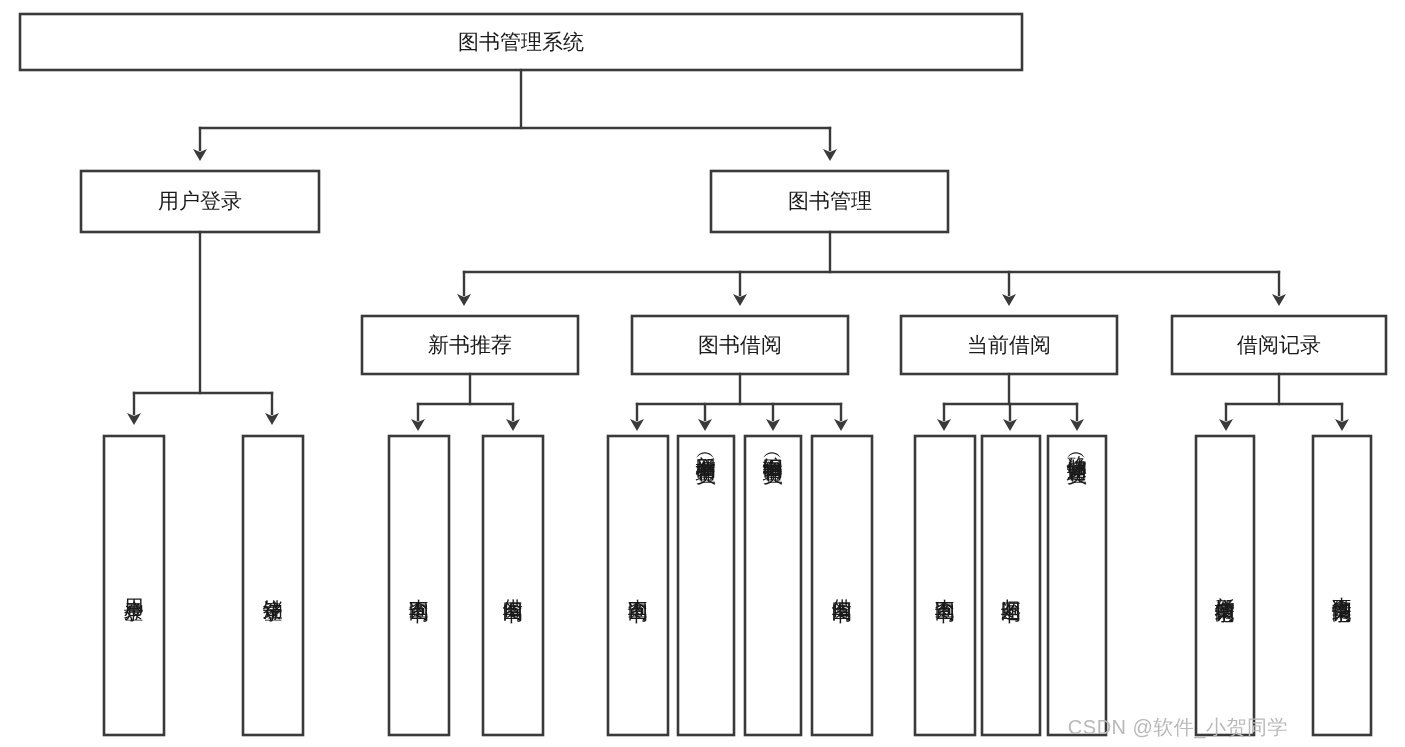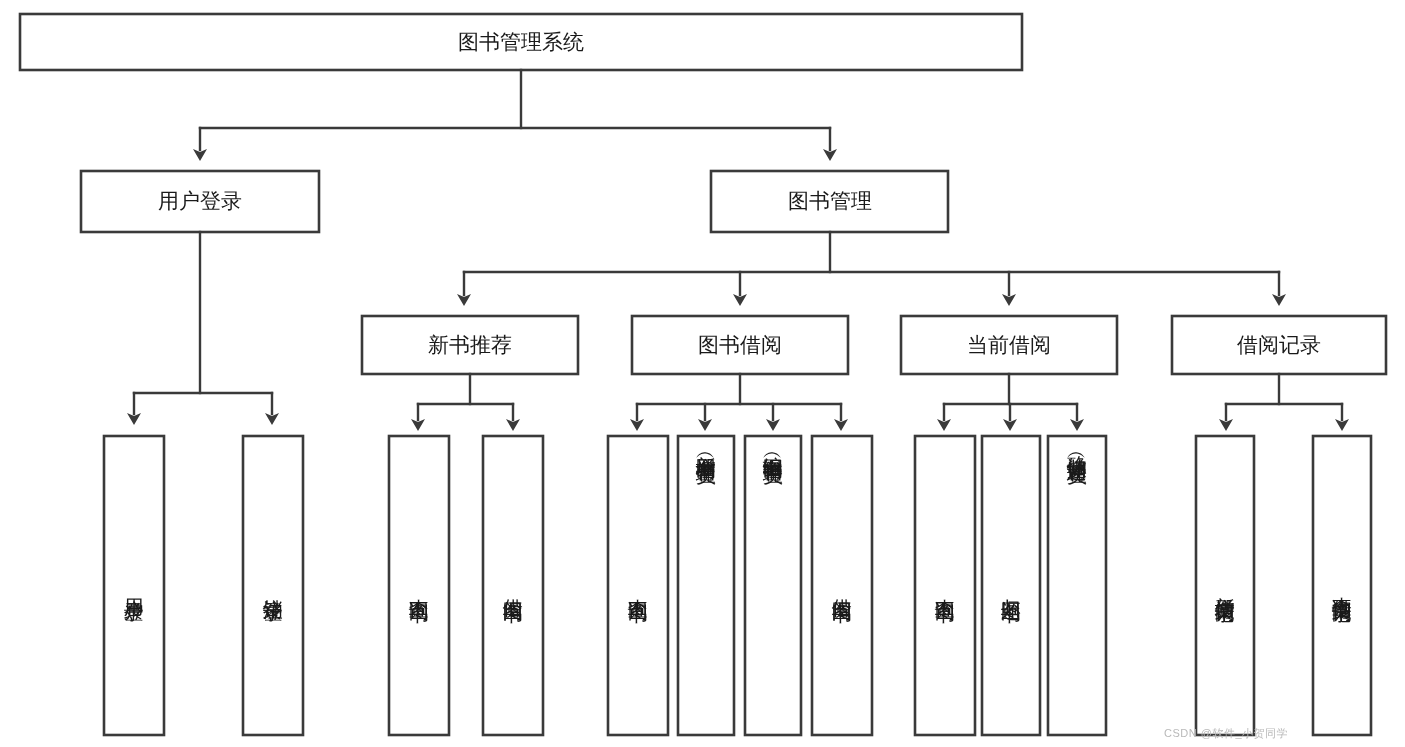--- a/index.html
+++ b/index.html
@@ -64,21 +64,21 @@
     color: #1a1a1a;
     letter-spacing: 1.5px;
     white-space: nowrap;
     text-align: center;
   }
   .watermark {
     position: absolute;
     right: 14px;
     bottom: 6px;
     font-family: "Liberation Sans", "DejaVu Sans", sans-serif;
-    font-size: 11px;
+    font-size: 20px;
     color: #b9b9b9;
     letter-spacing: 0.5px;
     white-space: nowrap;
   }
 </style>
 </head>
 <body>
 
 <div id="diagram-root">
 

